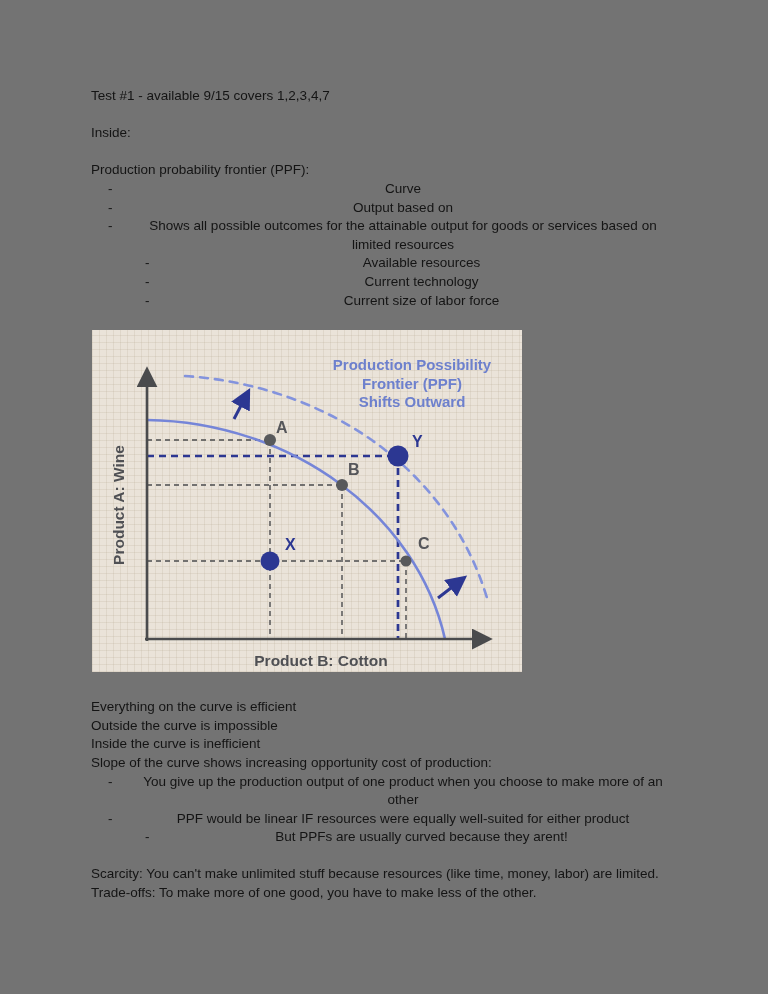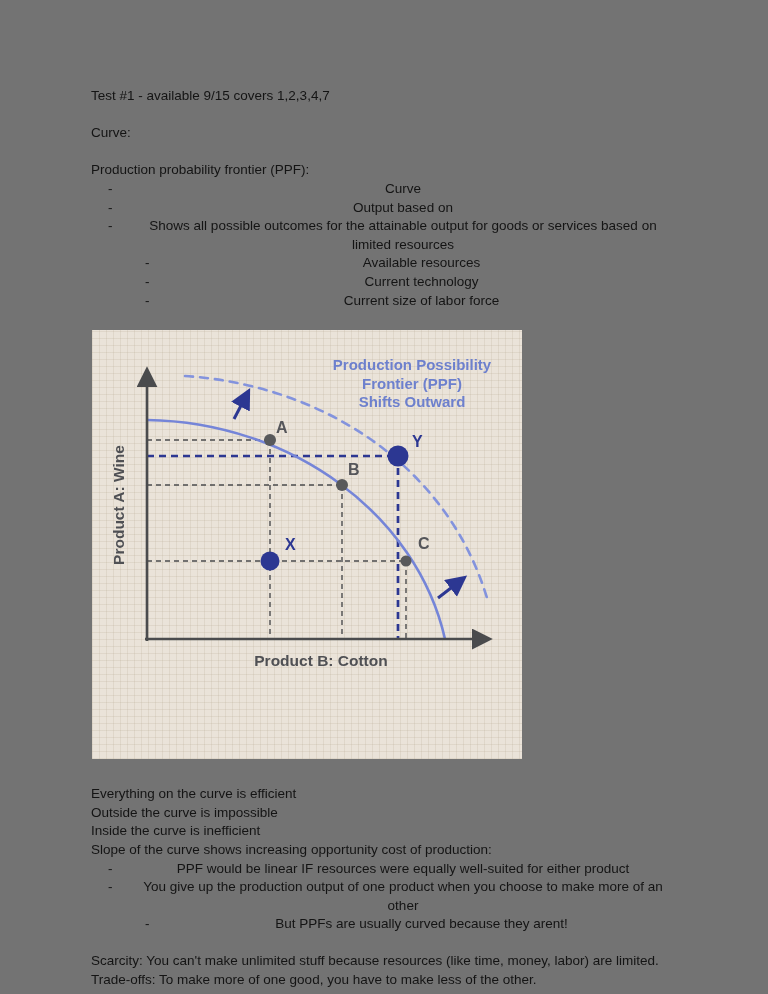--- a/index.html
+++ b/index.html
@@ -19,21 +19,21 @@
   .spacer { height:18.6px; }
   .bold { font-weight:normal; }
   .bullet { position:relative;text-align:center; }
   .b1 { padding-left:38px; }
   .b1::before { content:"-"; position:absolute; left:17px; top:0; }
   .b2 { padding-left:75px; }
   .b2::before { content:"-"; position:absolute; left:54px; top:0; }
 
   
   .ppf-figure {
-    width:430px; height:429px;
+    width:430px; height:342px;
     margin:20px 0 26px 1px;
     background-color:#eae3d9;
     background-image:
       repeating-linear-gradient(0deg,  rgba(178,164,140,0.20) 0 1px, transparent 1px 7px),
       repeating-linear-gradient(90deg, rgba(178,164,140,0.20) 0 1px, transparent 1px 7px);
   }
   .ppf-figure svg { display:block; }
   .axis        { stroke:#4a4b4d; stroke-width:2.6; }
   .curve-solid  { stroke:#7585d8; stroke-width:2.6; fill:none; }
   .curve-dashed { stroke:#8393dd; stroke-width:2.6; fill:none; stroke-dasharray:8 7; stroke-linecap:round; }
@@ -48,21 +48,21 @@
   .shift-arrow { stroke:#2c3792; stroke-width:3; }
 </style>
 </head>
 <body>
 
 <div class="sheet">
 
   <div class="line">Test #1 - available 9/15 covers 1,2,3,4,7</div>
   <div class="spacer"></div>
 
-  <div class="line">Curve:</div>
+  <div class="line">Inside:</div>
   <div class="spacer"></div>
 
   <div class="line bold">Production probability frontier (PPF):</div>
 
   <div class="bullet b1">
       <div class="line">Curve</div>
     </div>
   <div class="bullet b1">
       <div class="line">Output based on</div>
     </div>
@@ -132,24 +132,24 @@
     </svg>
   </figure>
 
   <div class="line">Everything on the curve is efficient</div>
   <div class="line">Outside the curve is impossible</div>
   <div class="line">Inside the curve is inefficient</div>
 
   <div class="line"><span>Slope of the curve shows increasing </span><span class="bold">opportunity cost</span><span> of production:</span></div>
 
   <div class="bullet b1">
-      <div class="line">PPF would be linear IF resources were equally well-suited for either product</div>
+      <div class="line">You give up the production output of one product when you choose to make more of an other</div>
     </div>
   <div class="bullet b1">
-      <div class="line">You give up the production output of one product when you choose to make more of an other</div>
+      <div class="line">PPF would be linear IF resources were equally well-suited for either product</div>
     </div>
   <div class="bullet b2">
       <div class="line">But PPFs are usually curved because they arent!</div>
     </div>
 
   <div class="spacer"></div>
 
   <div class="line"><span class="bold">Scarcity</span><span>: You can't make unlimited stuff because resources (like time, money, labor) are limited.</span></div>
   <div class="line"><span class="bold">Trade-offs</span><span>: To make more of one good, you have to make less of the other.</span></div>
 

